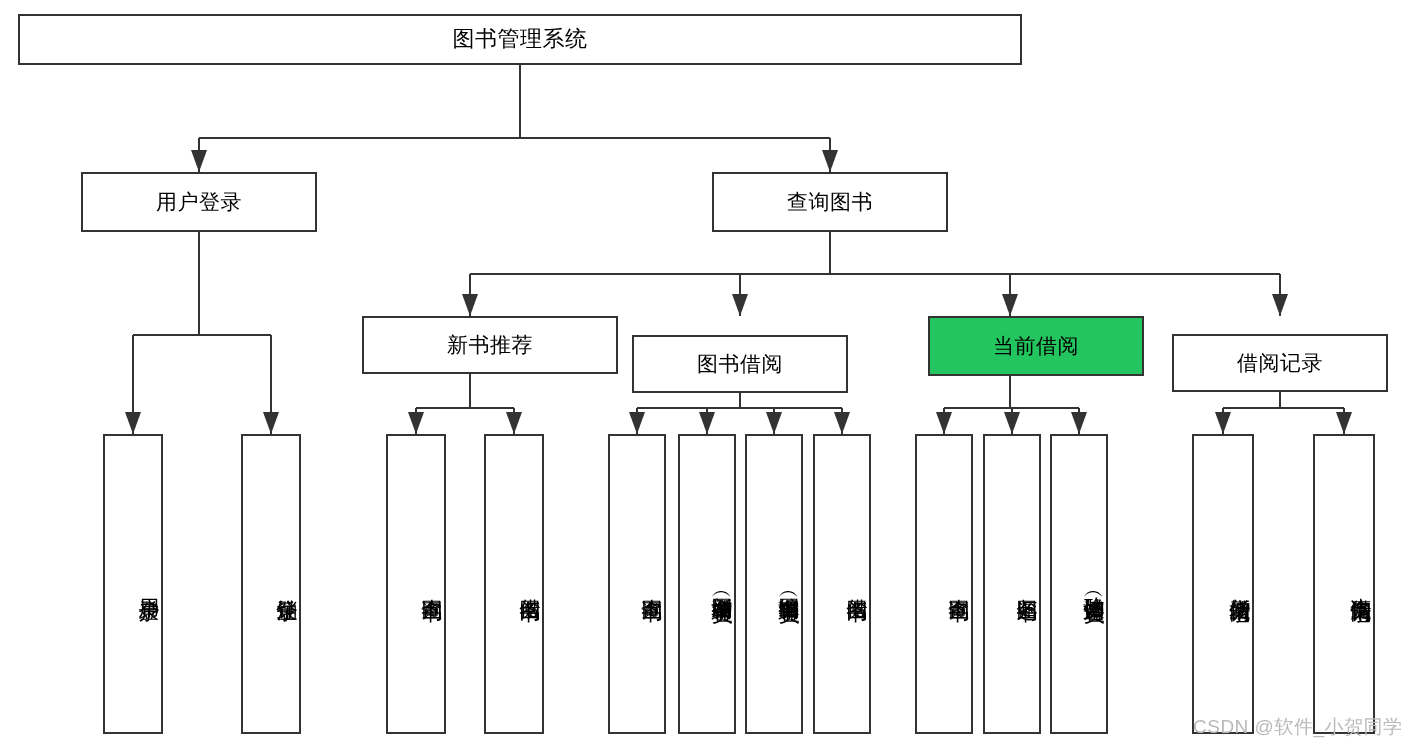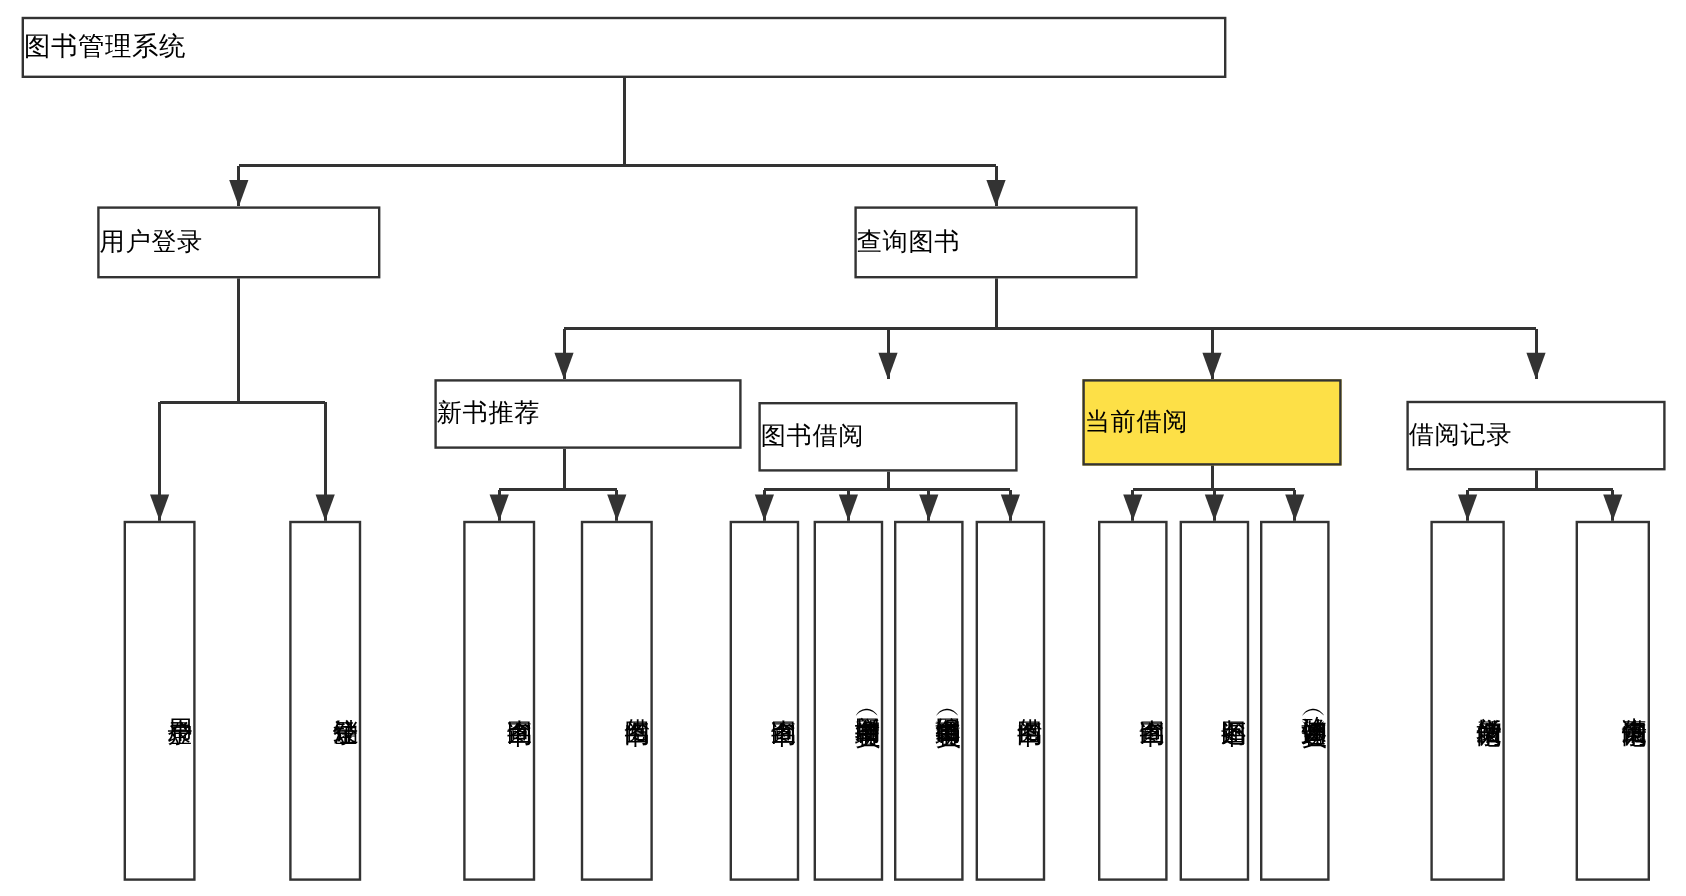--- a/index.html
+++ b/index.html
@@ -26,20 +26,21 @@
     height: 747px;
     pointer-events: none;
   }
   .node {
     position: absolute;
     box-sizing: border-box;
     background: #ffffff;
     border: 2.5px solid #333333;
     display: flex;
     align-items: center;
+    justify-content: center;
     color: #000000;
     text-align: center;
   }
   .node.h {
     font-size: 21px;
     letter-spacing: 0.5px;
     line-height: 1.2;
   }
   .node.root {
     font-size: 22px;
@@ -136,21 +137,21 @@
       </div>
       <div class="node h" style="left: 712px; top: 172px; width: 236px; height: 60px; border-color: rgb(51, 51, 51); background: rgb(255, 255, 255); color: rgb(0, 0, 0);">
         <span>查询图书</span>
       </div>
       <div class="node h" style="left: 362px; top: 316px; width: 256px; height: 58px; border-color: rgb(51, 51, 51); background: rgb(255, 255, 255); color: rgb(0, 0, 0);">
         <span>新书推荐</span>
       </div>
       <div class="node h" style="left: 632px; top: 335px; width: 216px; height: 58px; border-color: rgb(51, 51, 51); background: rgb(255, 255, 255); color: rgb(0, 0, 0);">
         <span>图书借阅</span>
       </div>
-      <div class="node h" style="left: 902px; top: 316px; width: 216px; height: 72px; border-color: rgb(51, 51, 51); background: #fde047; color: rgb(0, 0, 0);">
+      <div class="node h" style="left: 928px; top: 316px; width: 216px; height: 60px; border-color: rgb(51, 51, 51); background: #22c55e; color: rgb(0, 0, 0);">
         <span>当前借阅</span>
       </div>
       <div class="node h" style="left: 1172px; top: 316px; width: 216px; height: 58px; border-color: rgb(51, 51, 51); background: rgb(255, 255, 255); color: rgb(0, 0, 0); margin-top: 18px;">
         <span>借阅记录</span>
       </div>
       <div class="node v" style="left: 103px; top: 434px; width: 60px; height: 300px; border-color: rgb(51, 51, 51); background: rgb(255, 255, 255); color: rgb(0, 0, 0);">
         <span class="vlabel">用户登录</span>
       </div>
       <div class="node v" style="left: 241px; top: 434px; width: 60px; height: 300px; border-color: rgb(51, 51, 51); background: rgb(255, 255, 255); color: rgb(0, 0, 0);">
         <span class="vlabel">注销登录</span>
@@ -182,13 +183,14 @@
       <div class="node v" style="left: 1050px; top: 434px; width: 58px; height: 300px; border-color: rgb(51, 51, 51); background: rgb(255, 255, 255); color: rgb(0, 0, 0);">
         <span class="vlabel">确认归还（管理员）</span>
       </div>
       <div class="node v" style="left: 1192px; top: 434px; width: 62px; height: 300px; border-color: rgb(51, 51, 51); background: rgb(255, 255, 255); color: rgb(0, 0, 0);">
         <span class="vlabel">新增借阅记录</span>
       </div>
       <div class="node v" style="left: 1313px; top: 434px; width: 62px; height: 300px; border-color: rgb(51, 51, 51); background: rgb(255, 255, 255); color: rgb(0, 0, 0);">
         <span class="vlabel">查询借阅记录</span>
       </div>
     </div>
+  <div class="watermark" style="left: 1193px; top: 714px; color: rgb(185, 185, 185);">CSDN @软件_小贺同学</div>
 </div>
 
 </body></html>

